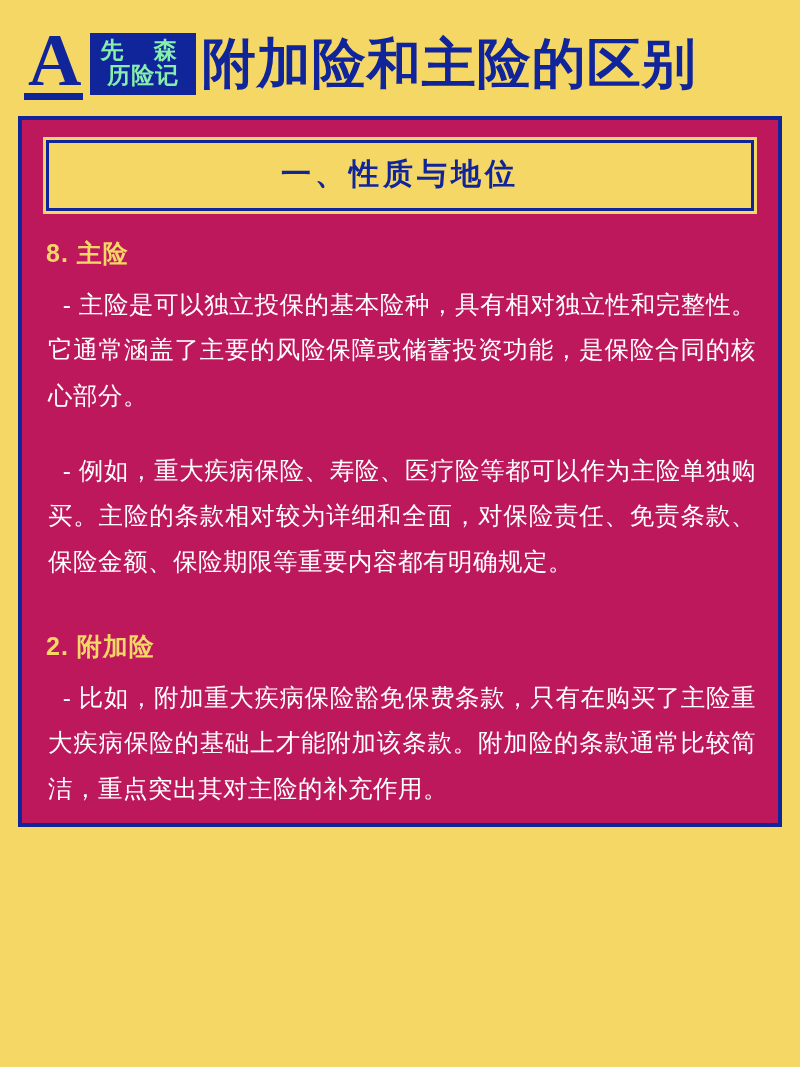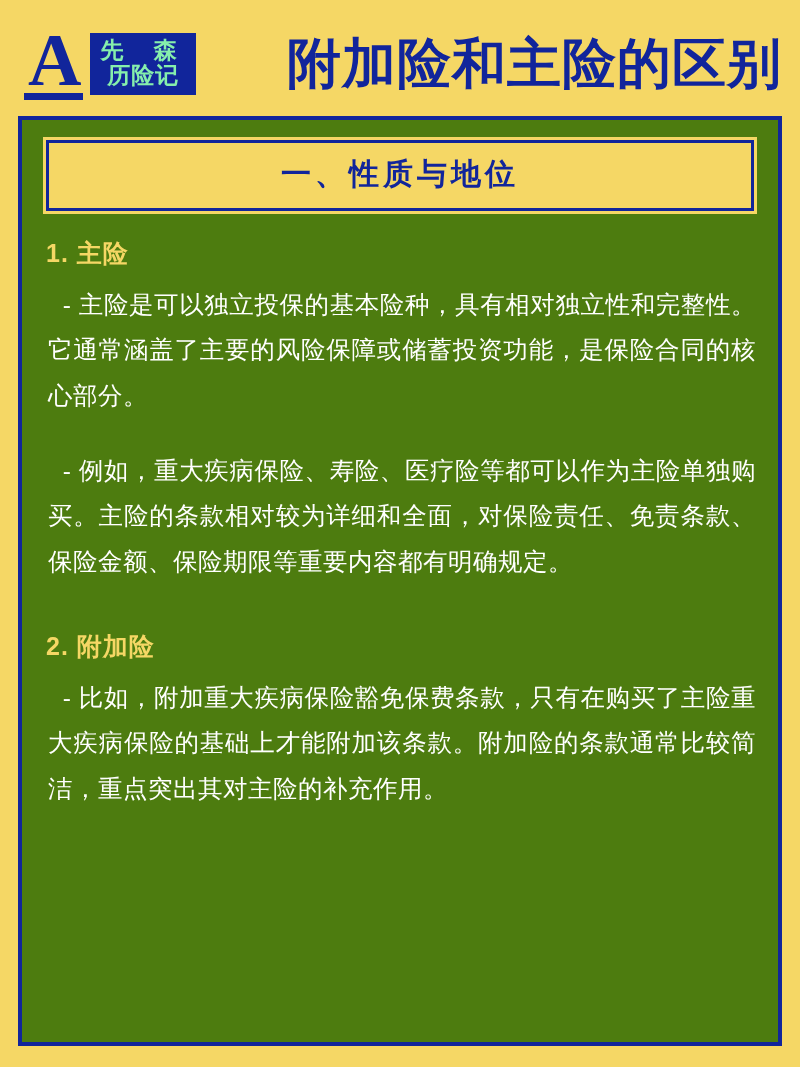--- a/index.html
+++ b/index.html
@@ -58,35 +58,35 @@
   }
   .logo-box div {
     white-space: nowrap;
   }
   .logo-box .row1 {
     letter-spacing: 12px;
     padding-left: 3px;
   }
   .title {
     flex: 1 1 auto;
-    text-align: right;
+    text-align: left;
     font-weight: bold;
     font-size: 54px;
     color: #11259b;
     letter-spacing: 1px;
     padding-left: 6px;
     white-space: nowrap;
   }
 
   
   .card {
     position: relative;
     margin-top: 6px;
-    height: 930px;
-    background: #4d7c0f;
+    height: 711px;
+    background: #be185d;
     border: 4px solid #11259b;
     box-sizing: border-box;
     padding: 16px 18px 16px 18px;
     outline: 3px solid #f5d765;
   }
   .section-banner {
     background: #f5d765;
     color: #11259b;
     font-weight: bold;
     font-size: 30px;
@@ -136,21 +136,21 @@
       </div>
     </div>
     <div class="title">附加险和主险的区别</div>
   </div>
 
   <div class="card">
 
     <div class="section-banner">一、性质与地位</div>
 
     <div>
-      <div class="sub-heading">1. 主险</div>
+      <div class="sub-heading">8. 主险</div>
       <p class="para indent">- 主险是可以独立投保的基本险种，具有相对独立性和完整性。它通常涵盖了主要的风险保障或储蓄投资功能，是保险合同的核心部分。</p>
       <p class="para indent">- 例如，重大疾病保险、寿险、医疗险等都可以作为主险单独购买。主险的条款相对较为详细和全面，对保险责任、免责条款、保险金额、保险期限等重要内容都有明确规定。</p>
     </div>
 
     <div>
       <div class="sub-heading second">2. 附加险</div>
       <p class="para indent">- 比如，附加重大疾病保险豁免保费条款，只有在购买了主险重大疾病保险的基础上才能附加该条款。附加险的条款通常比较简洁，重点突出其对主险的补充作用。</p>
     </div>
 
   </div>

